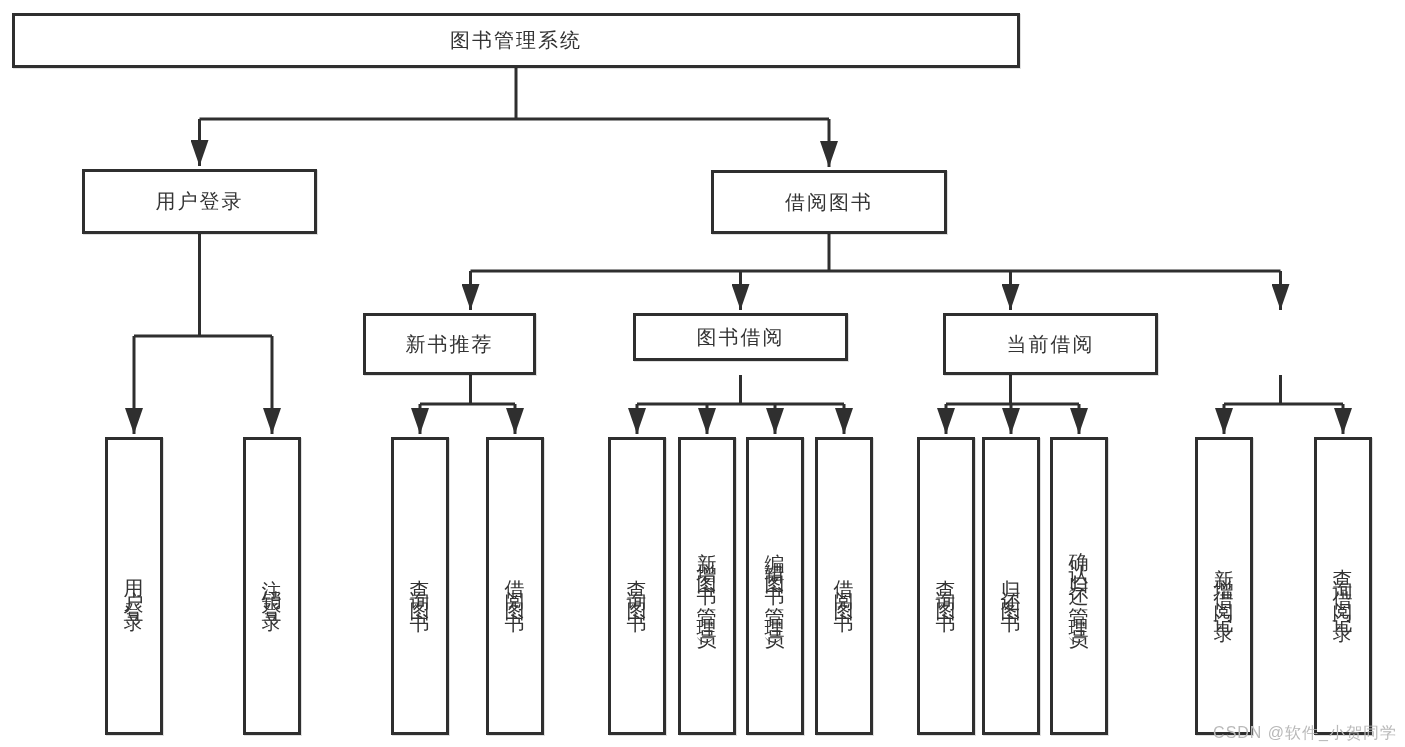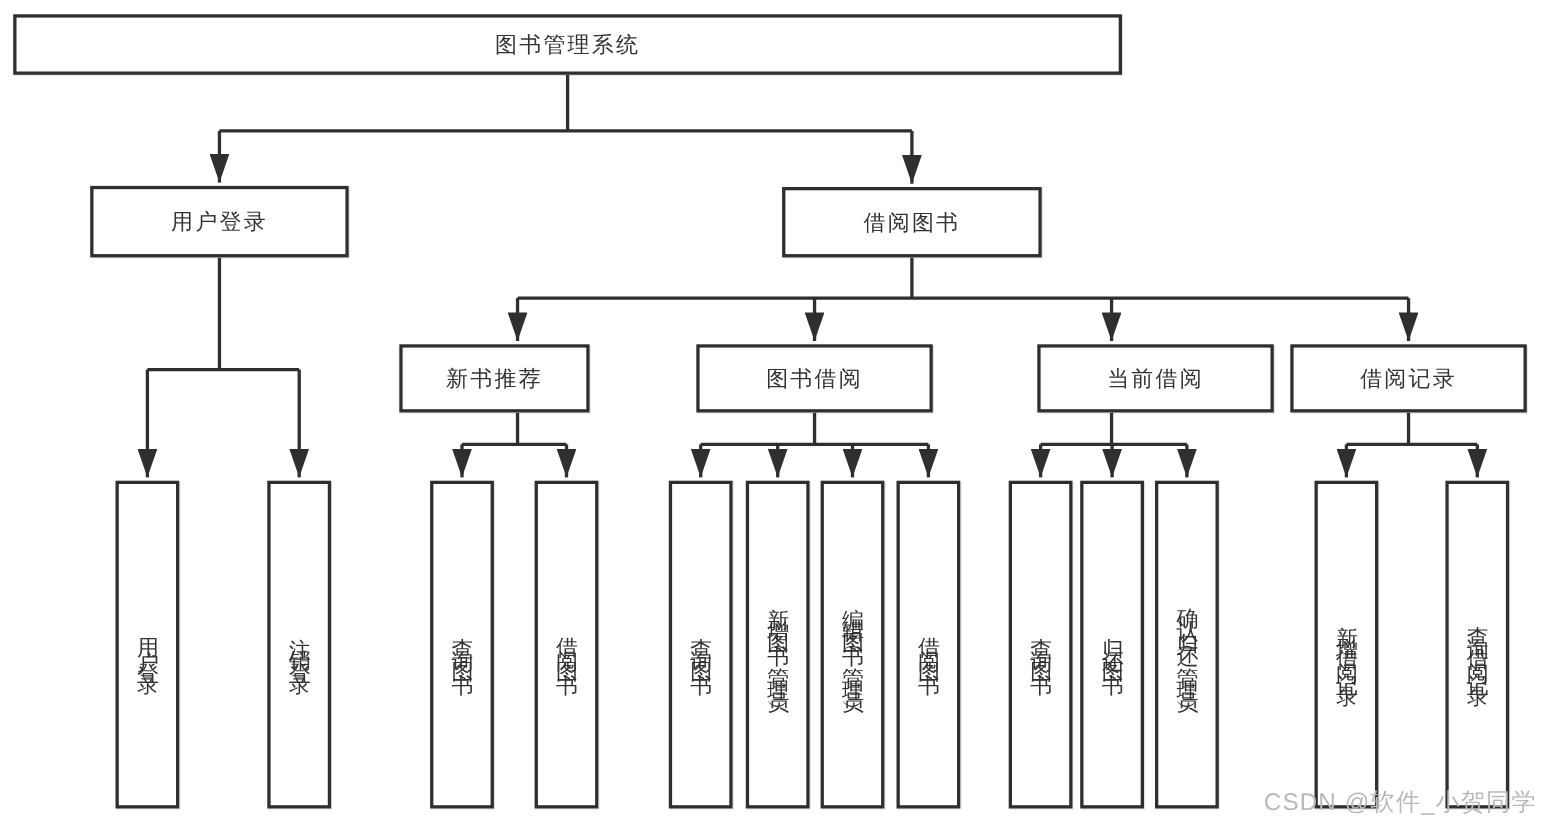--- a/index.html
+++ b/index.html
@@ -49,42 +49,42 @@
     font-size: 20px;
     line-height: 1;
     letter-spacing: 11px;
     white-space: nowrap;
   }
   
   .root-box        { left: 12px;   top: 13px;  width: 1008px; height: 55px; }
   .n-user-login    { left: 82px;   top: 169px; width: 235px;  height: 65px; }
   .n-book-mgmt     { left: 711px;  top: 170px; width: 236px;  height: 64px; }
   .n-new-book      { left: 363px;  top: 313px; width: 173px;  height: 62px; }
-  .n-borrow        { left: 633px;  top: 313px; width: 215px;  height: 62px; }
+  .n-borrow        { left: 633px;  top: 313px; width: 215px;  height: 48px; }
   .n-current       { left: 903px;  top: 313px; width: 215px;  height: 62px; margin-left: 40px; }
   .n-records       { left: 1173px; top: 313px; width: 215px;  height: 62px; }
   .leaf            { top: 437px; width: 58px; height: 298px; }
   .l-a1 { left: 105px; }
   .l-a2 { left: 243px; }
   .l-b1 { left: 391px; }
   .l-b2 { left: 486px; }
   .l-c1 { left: 608px; }
   .l-c2 { left: 678px; }
   .l-c3 { left: 746px; }
   .l-c4 { left: 815px; }
   .l-d1 { left: 917px; }
   .l-d2 { left: 982px; }
   .l-d3 { left: 1050px; }
   .l-e1 { left: 1195px; }
   .l-e2 { left: 1314px; }
   .watermark {
     position: absolute;
     right: 8px;
     bottom: 3px;
-    font-size: 22px;
+    font-size: 16px;
     color: #b9b9b9;
     letter-spacing: 1px;
     z-index: 5;
   }
 </style>
 </head>
 <body>
 
 <div class="canvas">
 
@@ -149,23 +149,20 @@
 
   <div class="node h n-new-book">
     <span>新书推荐</span>
   </div>
   <div class="node h n-borrow">
     <span>图书借阅</span>
   </div>
   <div class="node h n-current">
     <span>当前借阅</span>
   </div>
-  <div class="node h n-records">
-    <span>借阅记录</span>
-  </div>
 
   <div class="node v leaf l-a1">
     <span class="vtext">用户登录</span>
   </div>
   <div class="node v leaf l-a2">
     <span class="vtext">注销登录</span>
   </div>
 
   <div class="node v leaf l-b1">
     <span class="vtext">查询图书</span>

